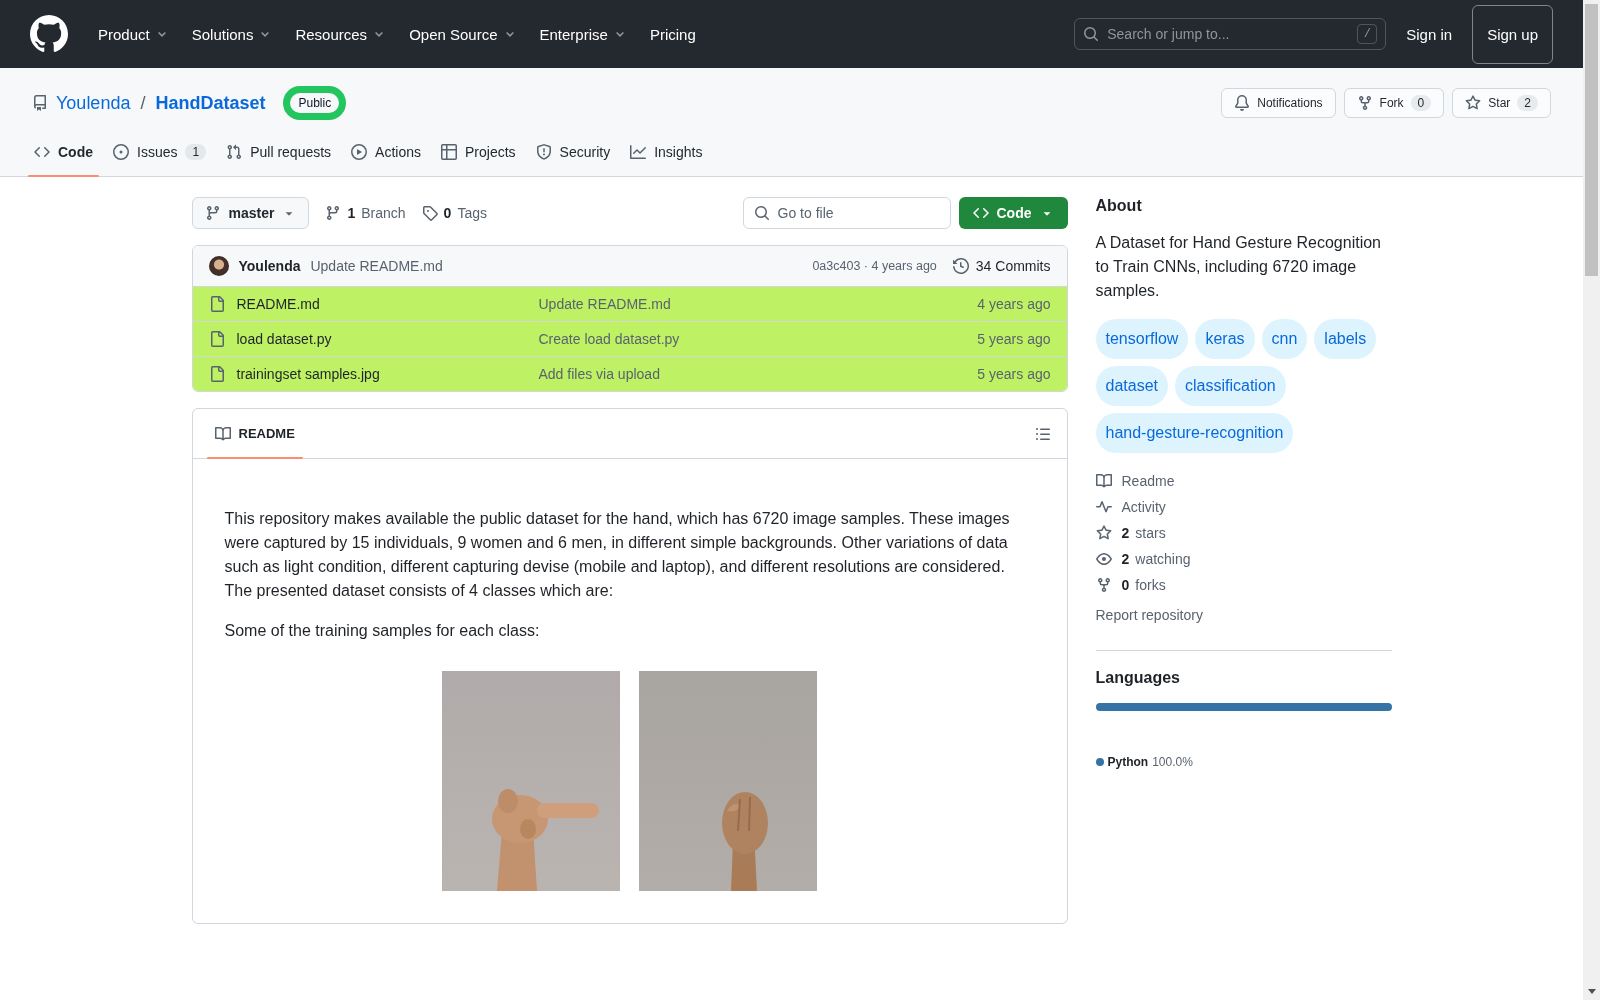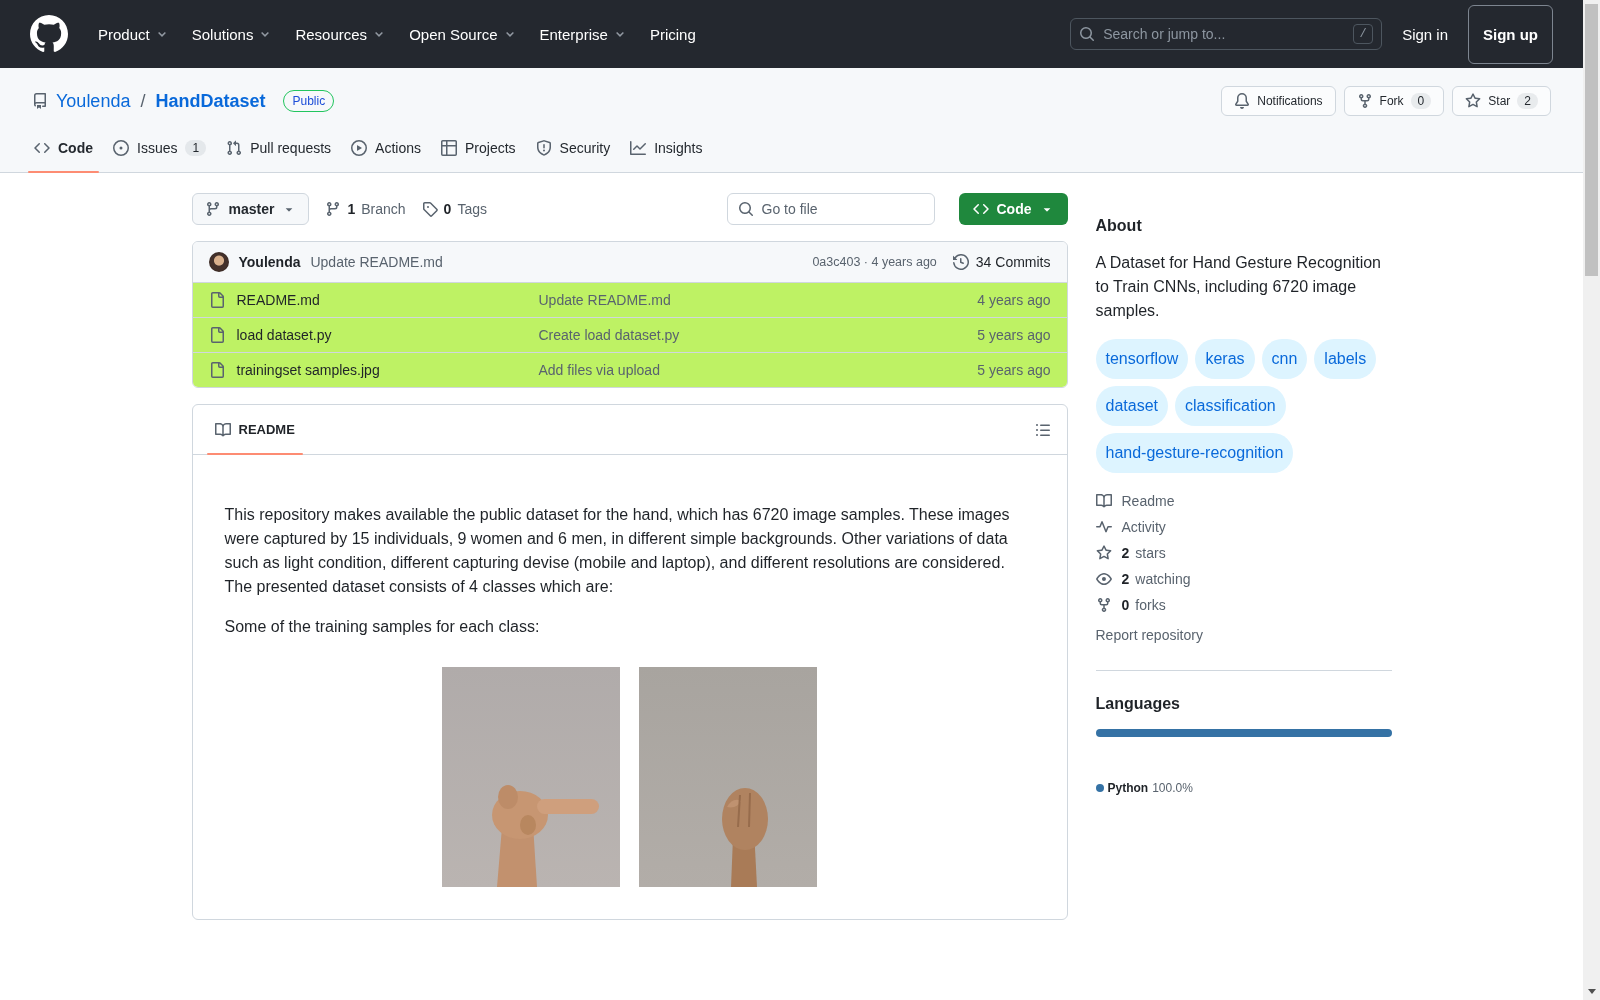--- a/index.html
+++ b/index.html
@@ -37,33 +37,32 @@
   .slash-key {
     border:1px solid #4d565f; border-radius:4px; width:20px; height:20px;
     font-size:12px; color:#8d96a0; display:flex; align-items:center; justify-content:center;
     font-family:"Liberation Mono", monospace;
   }
   .signin { font-size:15px; color:#fff; padding:6px 8px; cursor:pointer; white-space:nowrap; }
   .signup {
     font-size:15px; color:#fff; border:1px solid #7d8590; border-radius:6px;
     padding:20px 14px; background:transparent; cursor:pointer; white-space:nowrap;
     font-family:inherit;
-    font-weight:bold;
   }
 
   
   .subhead { background:#f6f8fa; border-bottom:1px solid #d0d7de; padding-top:18px; }
   .crumb-row { display:flex; align-items:center; padding:0 32px; }
   .crumb { display:flex; align-items:center; gap:8px; font-size:18px; }
   .crumb .repo-ic { color:#59636e; }
   .crumb a { color:#0969da; text-decoration:none; cursor:pointer; }
   .crumb .sep { color:#59636e; padding:0 2px; }
   .crumb .rname { font-weight:bold; }
   .vis-badge {
-    margin-left:10px; font-size:12px; color:#1d4ed8; border:1px solid #22c55e;
+    margin-left:10px; font-size:12px; color:#0f172a; border:7px solid #22c55e;
     border-radius:999px; padding:2px 8px; line-height:16px;
   }
   .head-actions { margin-left:auto; display:flex; gap:8px; }
   .hbtn {
     display:flex; align-items:center; gap:7px; height:30px; padding:0 12px;
     background:#fbfcfd; border:1px solid #d0d7de; border-radius:6px;
     font-size:12px; color:#24292f; cursor:pointer; font-family:inherit;
   }
   .hbtn .ic { color:#59636e; }
   .count-pill {
@@ -91,21 +90,21 @@
   .toolbar { display:flex; align-items:center; margin-bottom:16px; }
   .branch-btn {
     display:flex; align-items:center; gap:8px; height:32px; padding:0 12px;
     background:#f6f8fa; border:1px solid #d0d7de; border-radius:6px;
     font-size:14px; font-weight:bold; color:#24292f; cursor:pointer; font-family:inherit;
   }
   .branch-btn .ic, .branch-btn .chev { color:#59636e; }
   .ref-stats { display:flex; align-items:center; gap:16px; margin-left:16px; font-size:14px; color:#59636e; }
   .ref-stat { display:flex; align-items:center; gap:6px; cursor:pointer; }
   .ref-stat b { color:#1f2328; }
-  .toolbar-right { margin-left:auto; display:flex; align-items:center; gap:24px; }
+  .toolbar-right { margin-left:auto; display:flex; align-items:center; gap:8px; }
   .goto {
     position:relative; width:208px; height:32px; border:1px solid #d0d7de;
     border-radius:6px; display:flex; align-items:center; padding:0 10px; gap:8px; background:#fff;
   }
   .goto .ic { color:#59636e; }
   .goto input { flex:1; border:none; outline:none; font-size:14px; color:#1f2328; font-family:inherit; background:transparent; }
   .goto input::placeholder { color:#59636e; }
   .code-btn {
     display:flex; align-items:center; gap:8px; height:32px; padding:0 14px;
     background:#1f883d; color:#ffffff; border:none; border-radius:6px;
@@ -160,21 +159,21 @@
     font-size:32px; line-height:1.25; padding-bottom:10px; margin-bottom:16px;
     border-bottom:1px solid #d8dee4; font-weight:bold;
   }
   .article p { margin:16px 0; }
   .article ul { margin:16px 0; padding-left:2em; }
   .article li { margin-top:5px; }
   .sample-imgs { margin-top:28px; display:flex; justify-content:center; gap:19px; }
   .hand-img { width:178px; height:220px; }
 
   
-  .about-title, .lang-title { font-size:16px; font-weight:bold; margin-bottom:16px;margin-top:24px; }
+  .about-title, .lang-title { font-size:16px; font-weight:bold; margin-bottom:16px; }
   .about-desc { font-size:16px; line-height:1.5; margin-bottom:16px; }
   .topics { display:flex; flex-wrap:wrap; gap:7px; margin-bottom:20px; }
   .topic {
     background:#ddf4ff; color:#0969da; font-size:16px; border-radius:999px;
     padding:12px 10px; line-height:16px; cursor:pointer; white-space:nowrap;
   }
   .meta-list { display:flex; flex-direction:column; gap:10px; font-size:14px; color:#59636e; }
   .meta-item { display:flex; align-items:center; gap:10px; cursor:pointer; }
   .meta-item b { color:#1f2328; margin-right:-4px; }
   .report-link { font-size:14px; color:#59636e; margin-top:14px; cursor:pointer; display:inline-block; }

